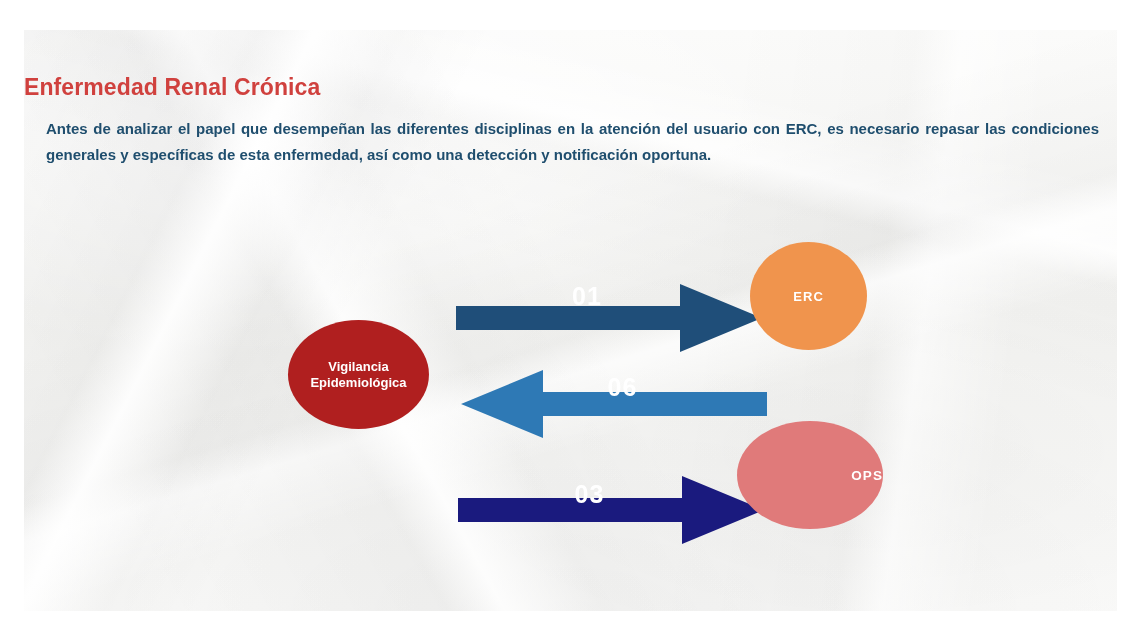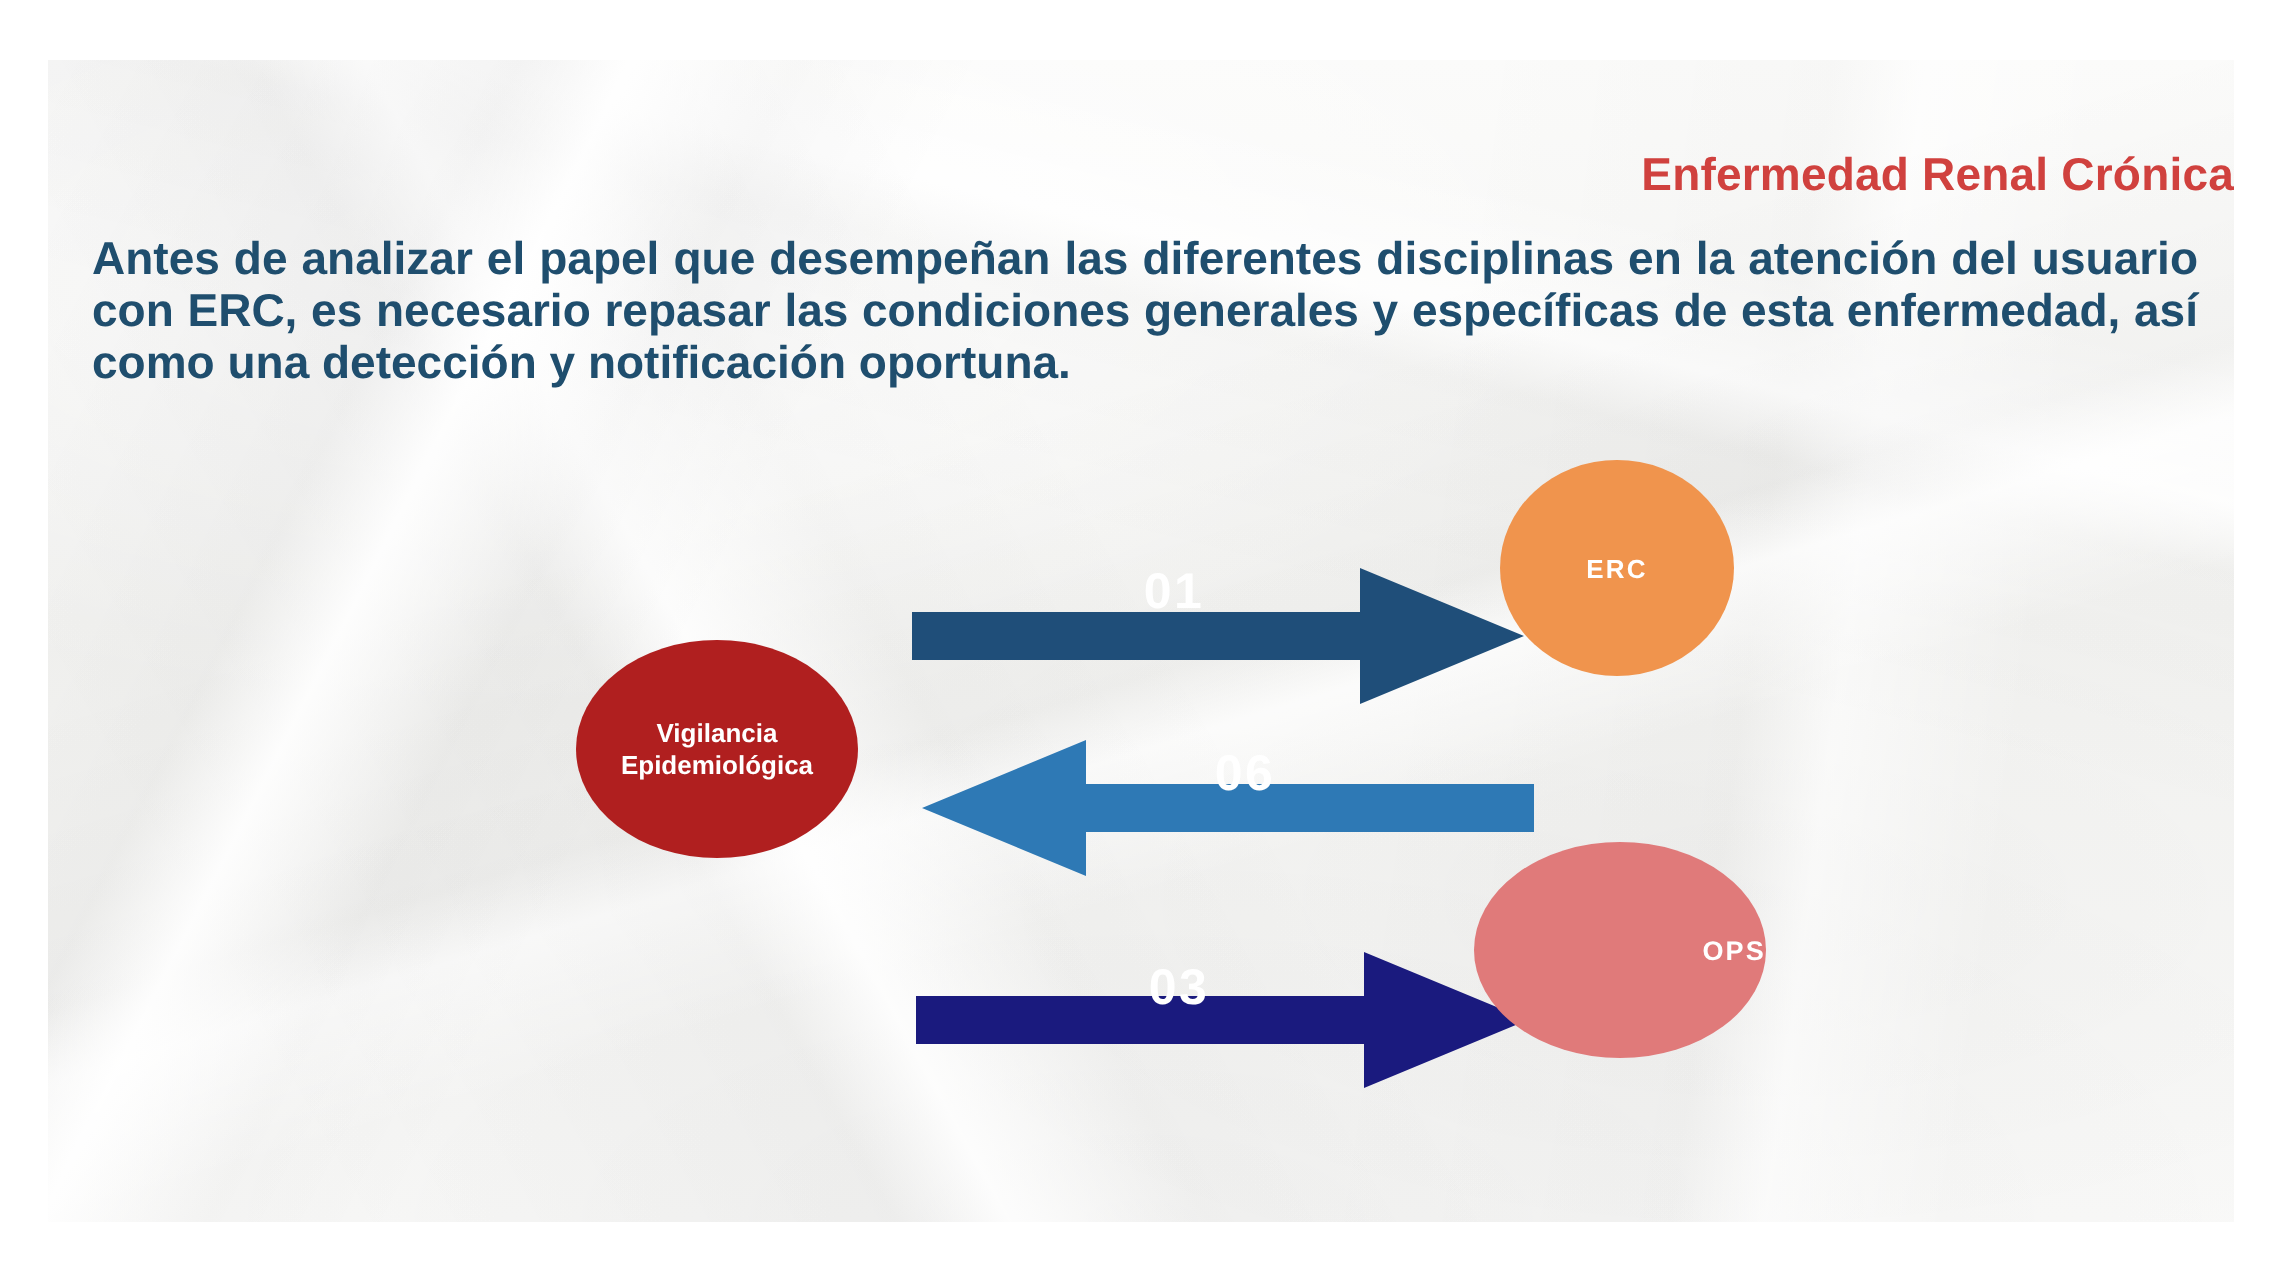--- a/index.html
+++ b/index.html
@@ -39,33 +39,33 @@
       radial-gradient(ellipse 80% 60% at 50% 100%, rgba(0,0,0,0.030), rgba(255,255,255,0) 75%),
       linear-gradient(180deg, #fbfbfa 0%, #f4f4f2 48%, #fafaf9 100%);
     pointer-events: none;
   }
 
   #title {
     position: absolute;
     left: 0;
     top: 44px;
     width: 1093px;
-    text-align: right;
+    text-align: left;
     font-size: 23px;
     font-weight: bold;
     color: #d0413e;
     letter-spacing: .1px;
   }
 
   #body-text {
     position: absolute;
     left: 22px;
     top: 86px;
     width: 1053px;
-    font-size: 23px;
+    font-size: 15px;
     font-weight: bold;
     line-height: 26px;
     color: #1f4e6e;
     text-align: justify;
   }
 
   
   #diagram {
     position: absolute;
     left: 0;
@@ -87,21 +87,21 @@
   #node-vigilancia {
     left: 264px;  top: 290px;
     width: 141px; height: 109px;
     background: #b01f1f;
     font-size: 13px;
     font-weight: bold;
     line-height: 16px;
   }
 
   #node-erc {
-    left: 726px; top: 200px;
+    left: 726px; top: 212px;
     width: 117px; height: 108px;
     background: #f0944d;
     font-size: 13px;
     font-weight: bold;
     letter-spacing: 1.1px;
   }
 
   #node-ops {
     left: 713px; top: 391px;
     width: 146px; height: 108px;

